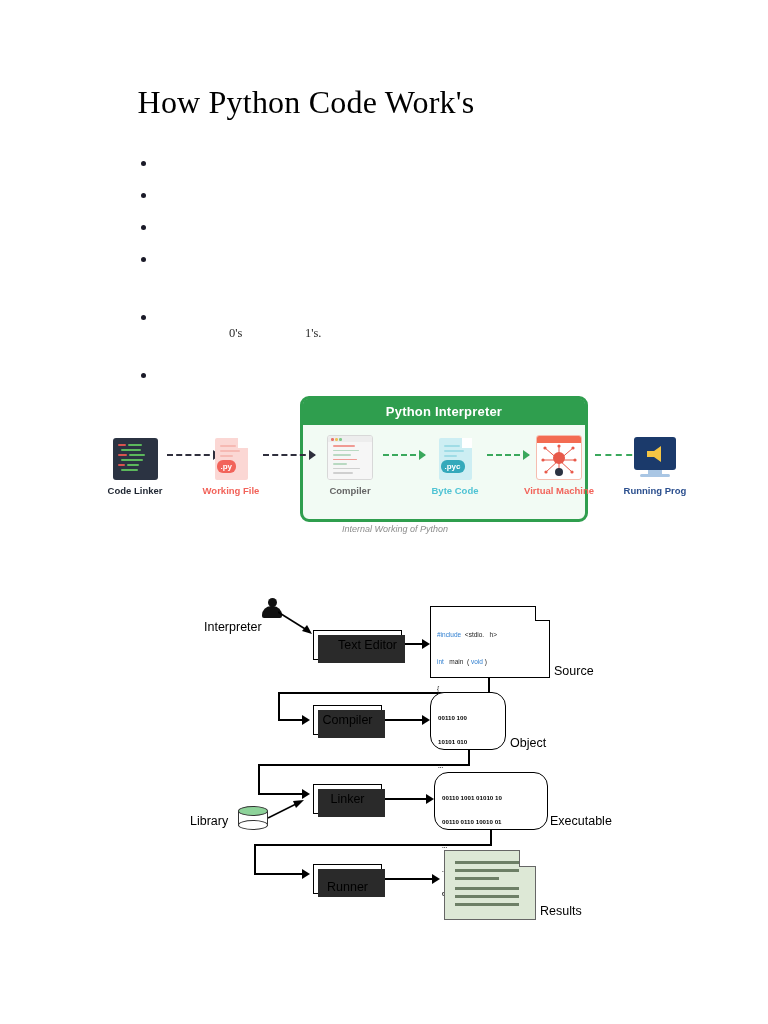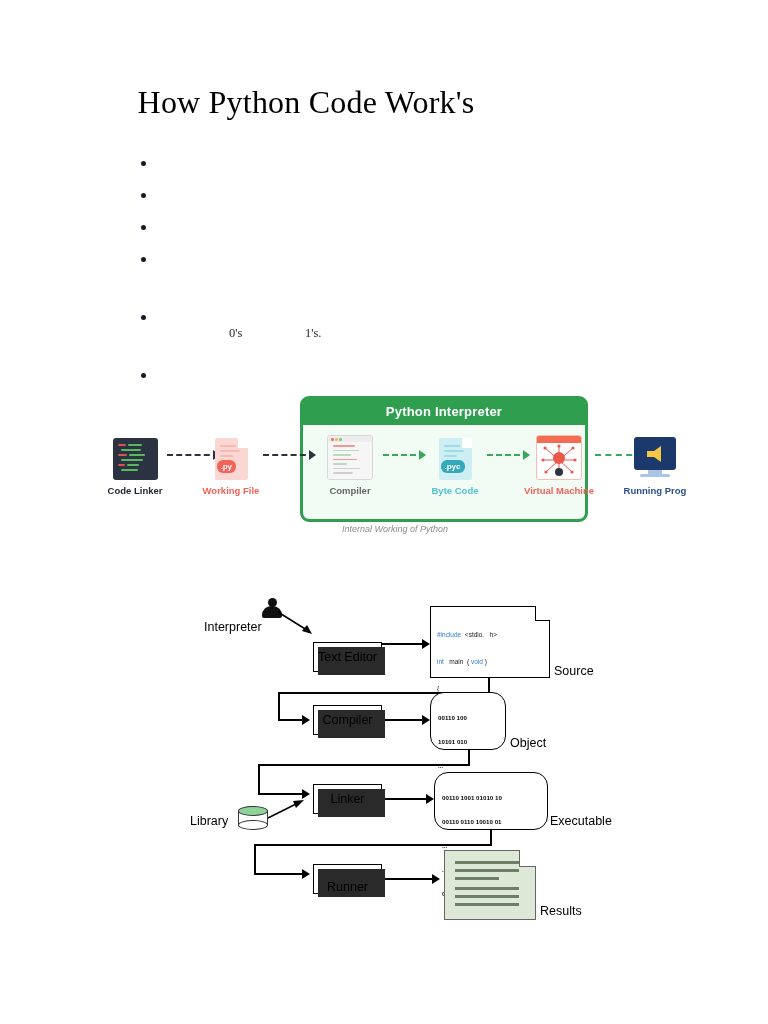--- a/index.html
+++ b/index.html
@@ -351,21 +351,21 @@
   <div class="cfig">
 
     <div class="prog-head" style="left:78px;top:6px;"></div>
     <div class="prog-body" style="left:72px;top:14px;"></div>
     <div class="plabel" style="left:14px;top:28px;">Interpreter</div>
     <svg style="position:absolute;left:88px;top:18px;" width="42" height="28">
       <line x1="0" y1="2" x2="32" y2="22" stroke="#000" stroke-width="1.5"></line>
       <polygon points="34,24 24,21 29,15" fill="#000"></polygon>
     </svg>
 
-    <div class="proc" style="left:123px;top:50px;width:67px;height:28px;">
+    <div class="proc" style="left:123px;top:38px;width:67px;height:28px;padding-left:20px;">
       <span>Text Editor</span>
     </div>
     <div class="ln h" style="left:192px;top:51px;width:42px;"></div>
     <div class="ahead" style="left:232px;top:47px;"></div>
 
     <div class="paper" style="left:240px;top:14px;width:118px;height:70px;">
       <div class="corner"></div>
       <div class="code">
         <div><span class="c-blue">#include</span><span class="c-blk">  &lt;stdio.   h&gt;</span></div>
         <div><span class="c-blue">int</span><span class="c-blk">   main  ( </span><span class="c-blue">void</span><span class="c-blk"> )</span></div>

